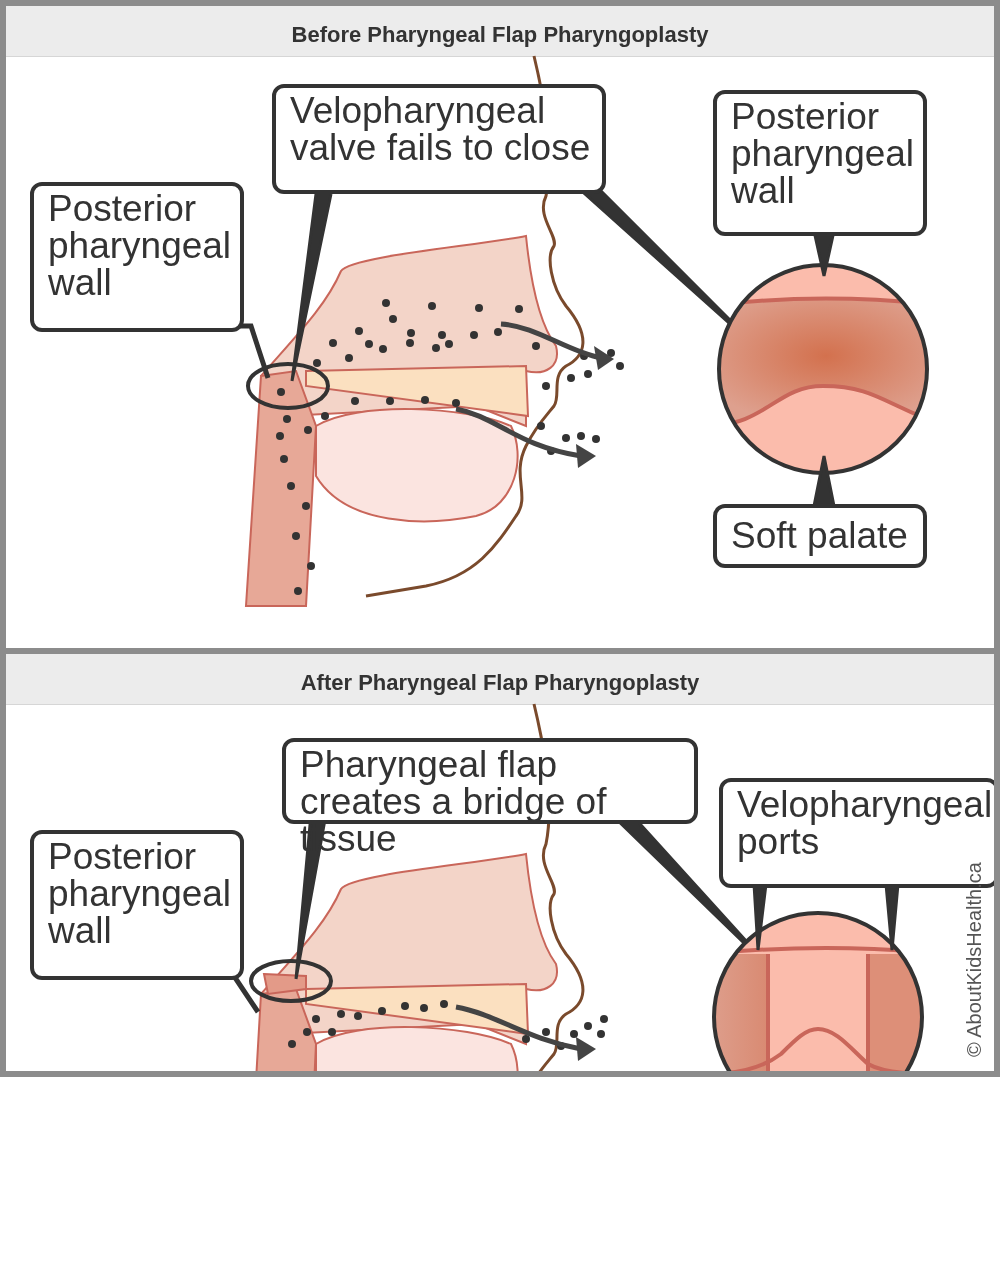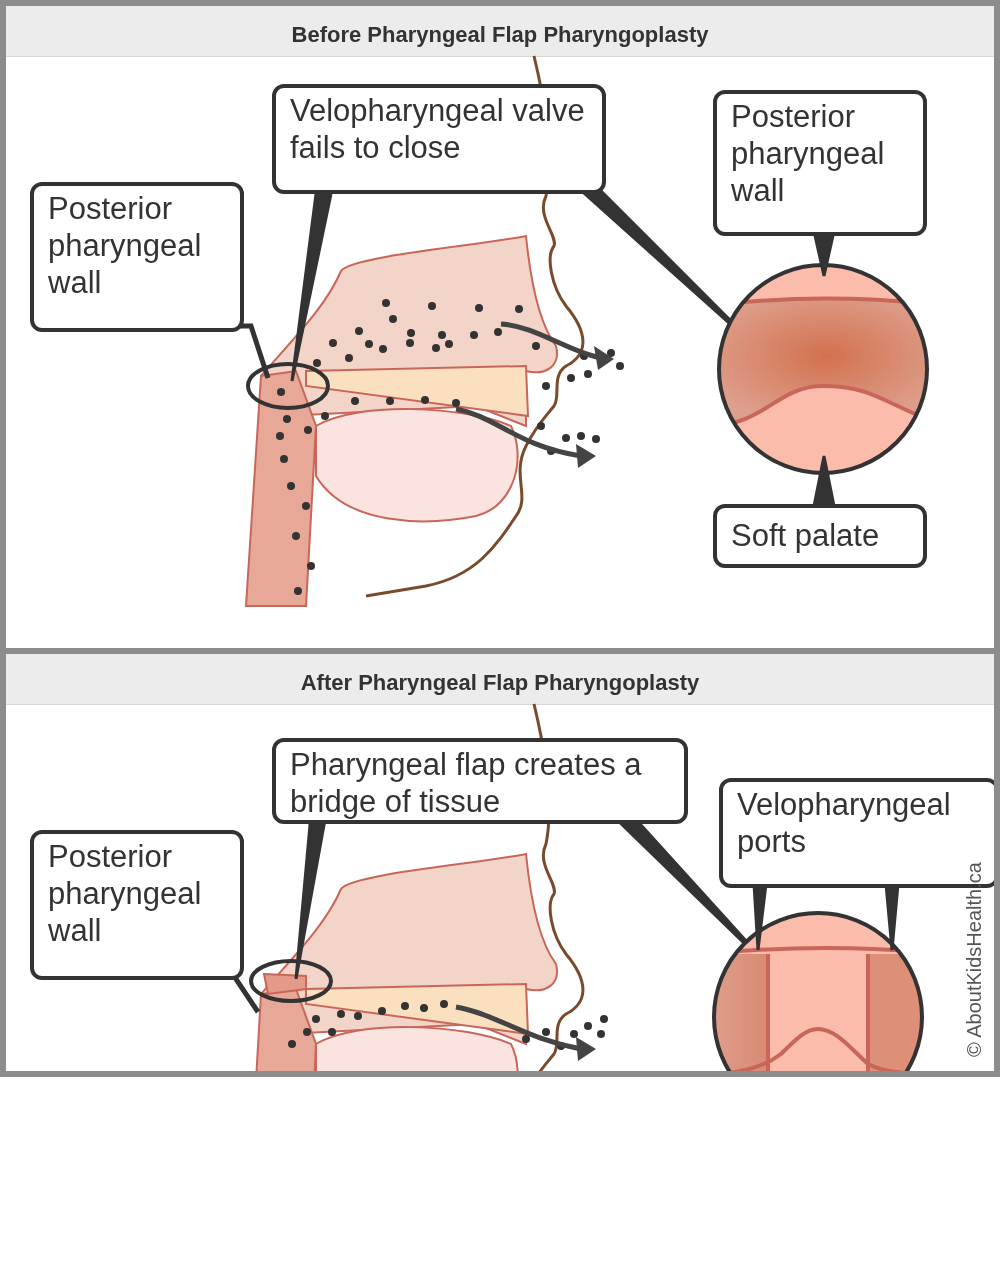--- a/index.html
+++ b/index.html
@@ -4,21 +4,21 @@
 <style>
   html,body{margin:0;padding:0;background:#fff;}
   body{width:1000px;height:1261px;position:relative;font-family:"Liberation Sans",sans-serif;overflow:hidden;}
   .panel{position:absolute;left:0;width:1000px;box-sizing:border-box;border:6px solid #8c8c8c;background:#fff;overflow:hidden;}
   #p1{top:0;height:794px;}
   #p2{top:648px;height:429px;}
   .hdr{position:absolute;left:0;right:0;top:0;height:50px;background:#ececec;border-bottom:1px solid #d6d6d6;
        font-weight:bold;font-size:22px;color:#333;text-align:center;line-height:58px;}
   .art{position:absolute;left:0;top:0;}
   .callout{position:absolute;background:#fff;border:4px solid #333;border-radius:12px;box-sizing:border-box;
-       font-size:31px;line-height:37px;color:#333;padding:4px 10px 4px 14px;}
+       font-size:37px;line-height:37px;color:#333;padding:4px 10px 4px 14px;}
   .credit{position:absolute;right:8px;bottom:14px;transform-origin:right bottom;transform:rotate(-90deg) translate(100%,0);
        font-size:20px;color:#555;white-space:nowrap;}
 </style>
 </head>
 <body>
 
 <div class="panel" id="p1">
   <div class="hdr">Before Pharyngeal Flap Pharyngoplasty</div>
   <svg class="art" width="988" height="602">
 
@@ -172,17 +172,17 @@
       <path d="M700 300 C780 292 860 292 940 300" fill="none" stroke="#c9665a" stroke-width="4"></path>
       <path d="M762 300 L762 420 M862 300 L862 420" fill="none" stroke="#c9665a" stroke-width="4"></path>
       <path d="M700 420 C740 420 762 410 775 400 C790 385 800 375 812 375 C830 375 845 395 862 410 C880 420 910 420 940 420" fill="none" stroke="#c9665a" stroke-width="4"></path>
     </g>
     <circle cx="812" cy="363" r="104" fill="none" stroke="#333" stroke-width="4"></circle>
     <path d="M748 230 L752 296 L760 230" fill="#333" stroke="#333" stroke-width="3"></path>
     <path d="M880 230 L886 296 L892 230" fill="#333" stroke="#333" stroke-width="3"></path>
     <path d="M803 500 L813 455 L823 500" fill="#333" stroke="#333" stroke-width="3"></path>
   </svg>
   <div class="callout" style="left:24px;top:176px;width:214px;height:150px;">Posterior pharyngeal wall</div>
-  <div class="callout" style="left:266px;top:84px;width:416px;height:86px;">Pharyngeal flap creates a bridge of tissue</div>
+  <div class="callout" style="left:276px;top:84px;width:416px;height:86px;">Pharyngeal flap creates a bridge of tissue</div>
   <div class="callout" style="left:697px;top:124px;width:280px;height:110px;margin-left:16px;">Velopharyngeal ports</div>
   <div class="callout" style="left:707px;top:496px;width:214px;height:64px;line-height:48px;">Soft palate</div>
   <div class="credit">© AboutKidsHealth.ca</div>
 </div>
 
 </body></html>

